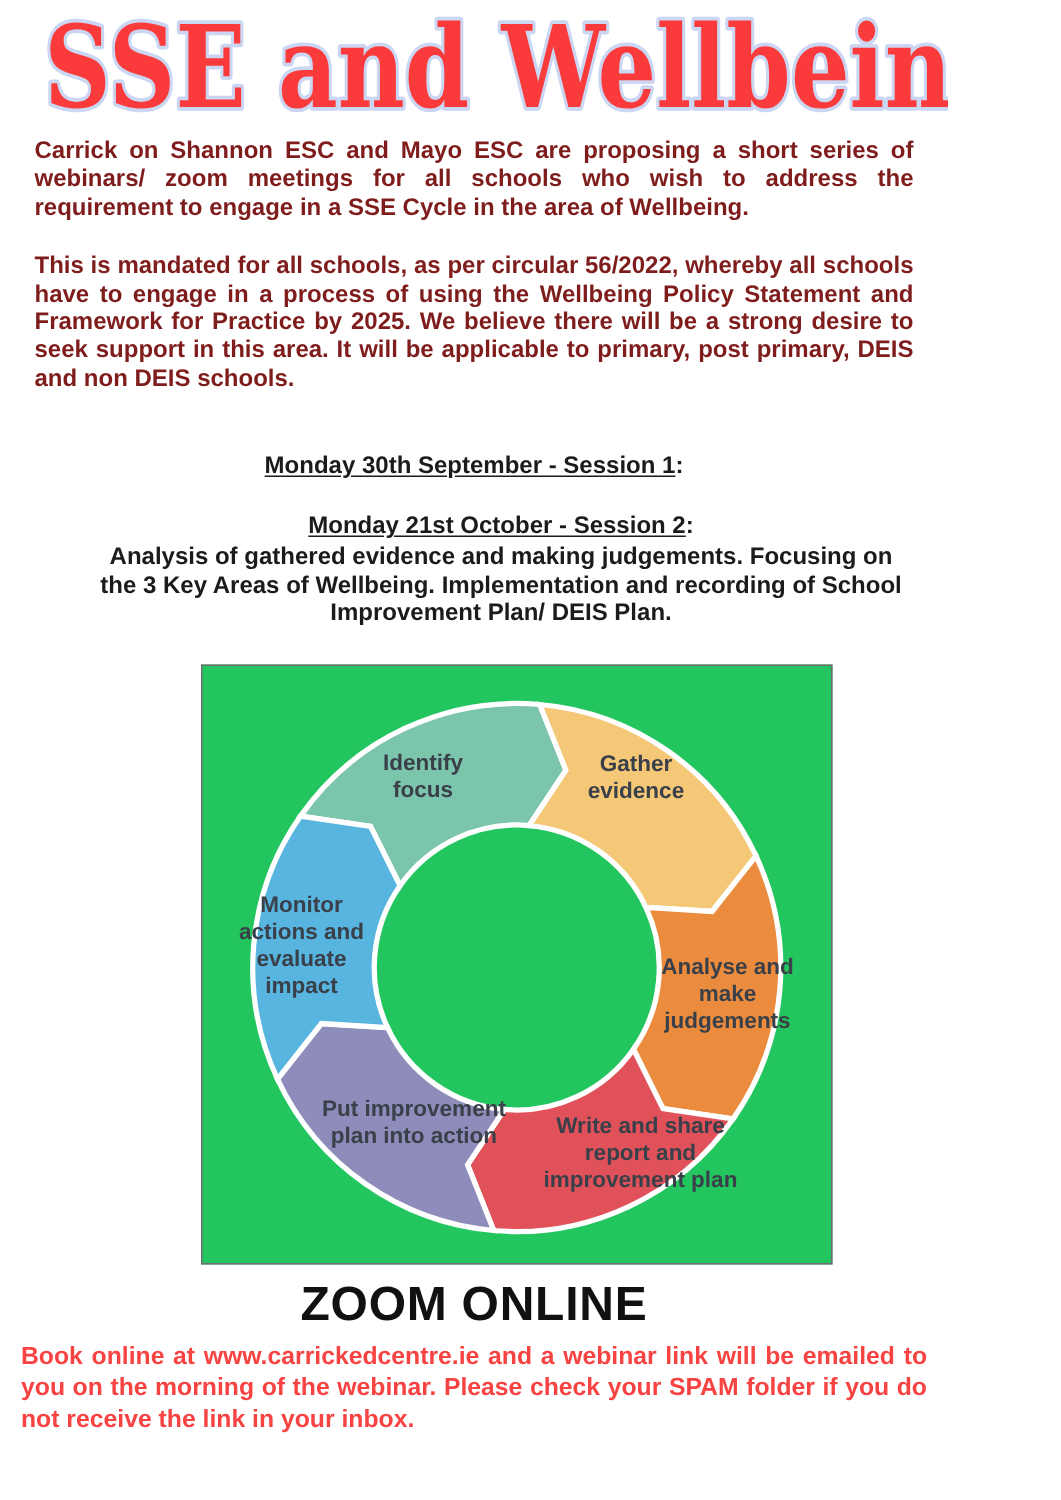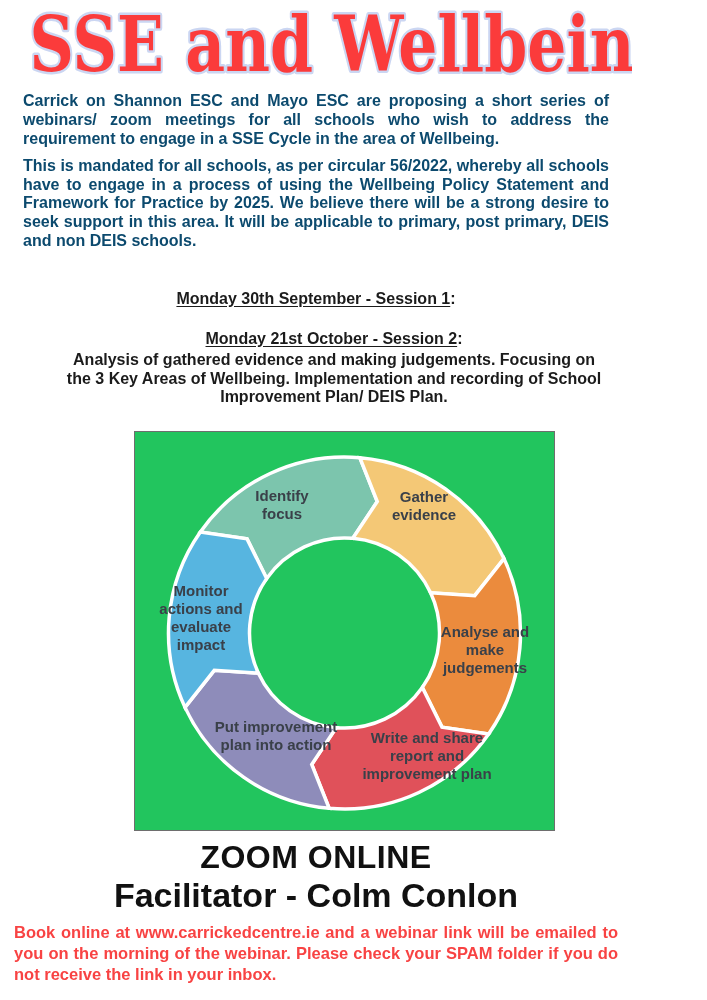--- a/index.html
+++ b/index.html
@@ -21,24 +21,24 @@
     stroke-width: 5px;
     stroke-linejoin: round;
     paint-order: stroke;
   }
   .body-para {
     margin: 0 23px;
     font-size: 16px;
     line-height: 1.18;
     font-weight: 700;
     text-align: justify;
-    color: #0c4a6e;
+    color: #7f1d1d;
   }
   #para1 { margin-top: 2px; }
-  #para2 { margin-top: 8px; }
+  #para2 { margin-top: 20px; }
   .session { text-align: center; font-weight: 700; font-size: 16px; color: #1b1b1b; }
   #session1 { margin-top: 38px; }
   #session2 { margin-top: 21px; padding-left: 36px; }
   .session-heading { line-height: 1.2; margin-bottom: 3px; }
   .session-heading .u { text-decoration: underline; text-underline-offset: 2px; }
   .session-desc { margin: 0 26px; line-height: 1.14; }
   .diagram-box {
     box-sizing: border-box;
     margin: 25px 0 0 134px;
     width: 421px;
@@ -109,16 +109,15 @@
         <text x="147" y="69" text-anchor="middle" fill="#3A4049" class="seg-label"><tspan x="147" dy="0">Identify</tspan><tspan x="147" dy="18">focus</tspan></text>
         <text x="289" y="70" text-anchor="middle" fill="#3A4049" class="seg-label"><tspan x="289" dy="0">Gather</tspan><tspan x="289" dy="18">evidence</tspan></text>
         <text x="350" y="205" text-anchor="middle" fill="#3A4049" class="seg-label"><tspan x="350" dy="0">Analyse and</tspan><tspan x="350" dy="18">make</tspan><tspan x="350" dy="18">judgements</tspan></text>
         <text x="292" y="311" text-anchor="middle" fill="#3A4049" class="seg-label"><tspan x="292" dy="0">Write and share</tspan><tspan x="292" dy="18">report and</tspan><tspan x="292" dy="18">improvement plan</tspan></text>
         <text x="141" y="300" text-anchor="middle" fill="#3A4049" class="seg-label"><tspan x="141" dy="0">Put improvement</tspan><tspan x="141" dy="18">plan into action</tspan></text>
         <text x="66" y="164" text-anchor="middle" fill="#3A4049" class="seg-label"><tspan x="66" dy="0">Monitor</tspan><tspan x="66" dy="18">actions and</tspan><tspan x="66" dy="18">evaluate</tspan><tspan x="66" dy="18">impact</tspan></text>
       </svg>
   </div>
 
   <div class="zoom-online">ZOOM ONLINE</div>
-  <div class="facilitator">Facilitator - Colm Conlon</div>
   <p class="booking">Book online at www.carrickedcentre.ie and a webinar link will be emailed to you on the morning of the webinar. Please check your SPAM folder if you do not receive the link in your inbox.</p>
 
 </div>
 
 </body></html>

